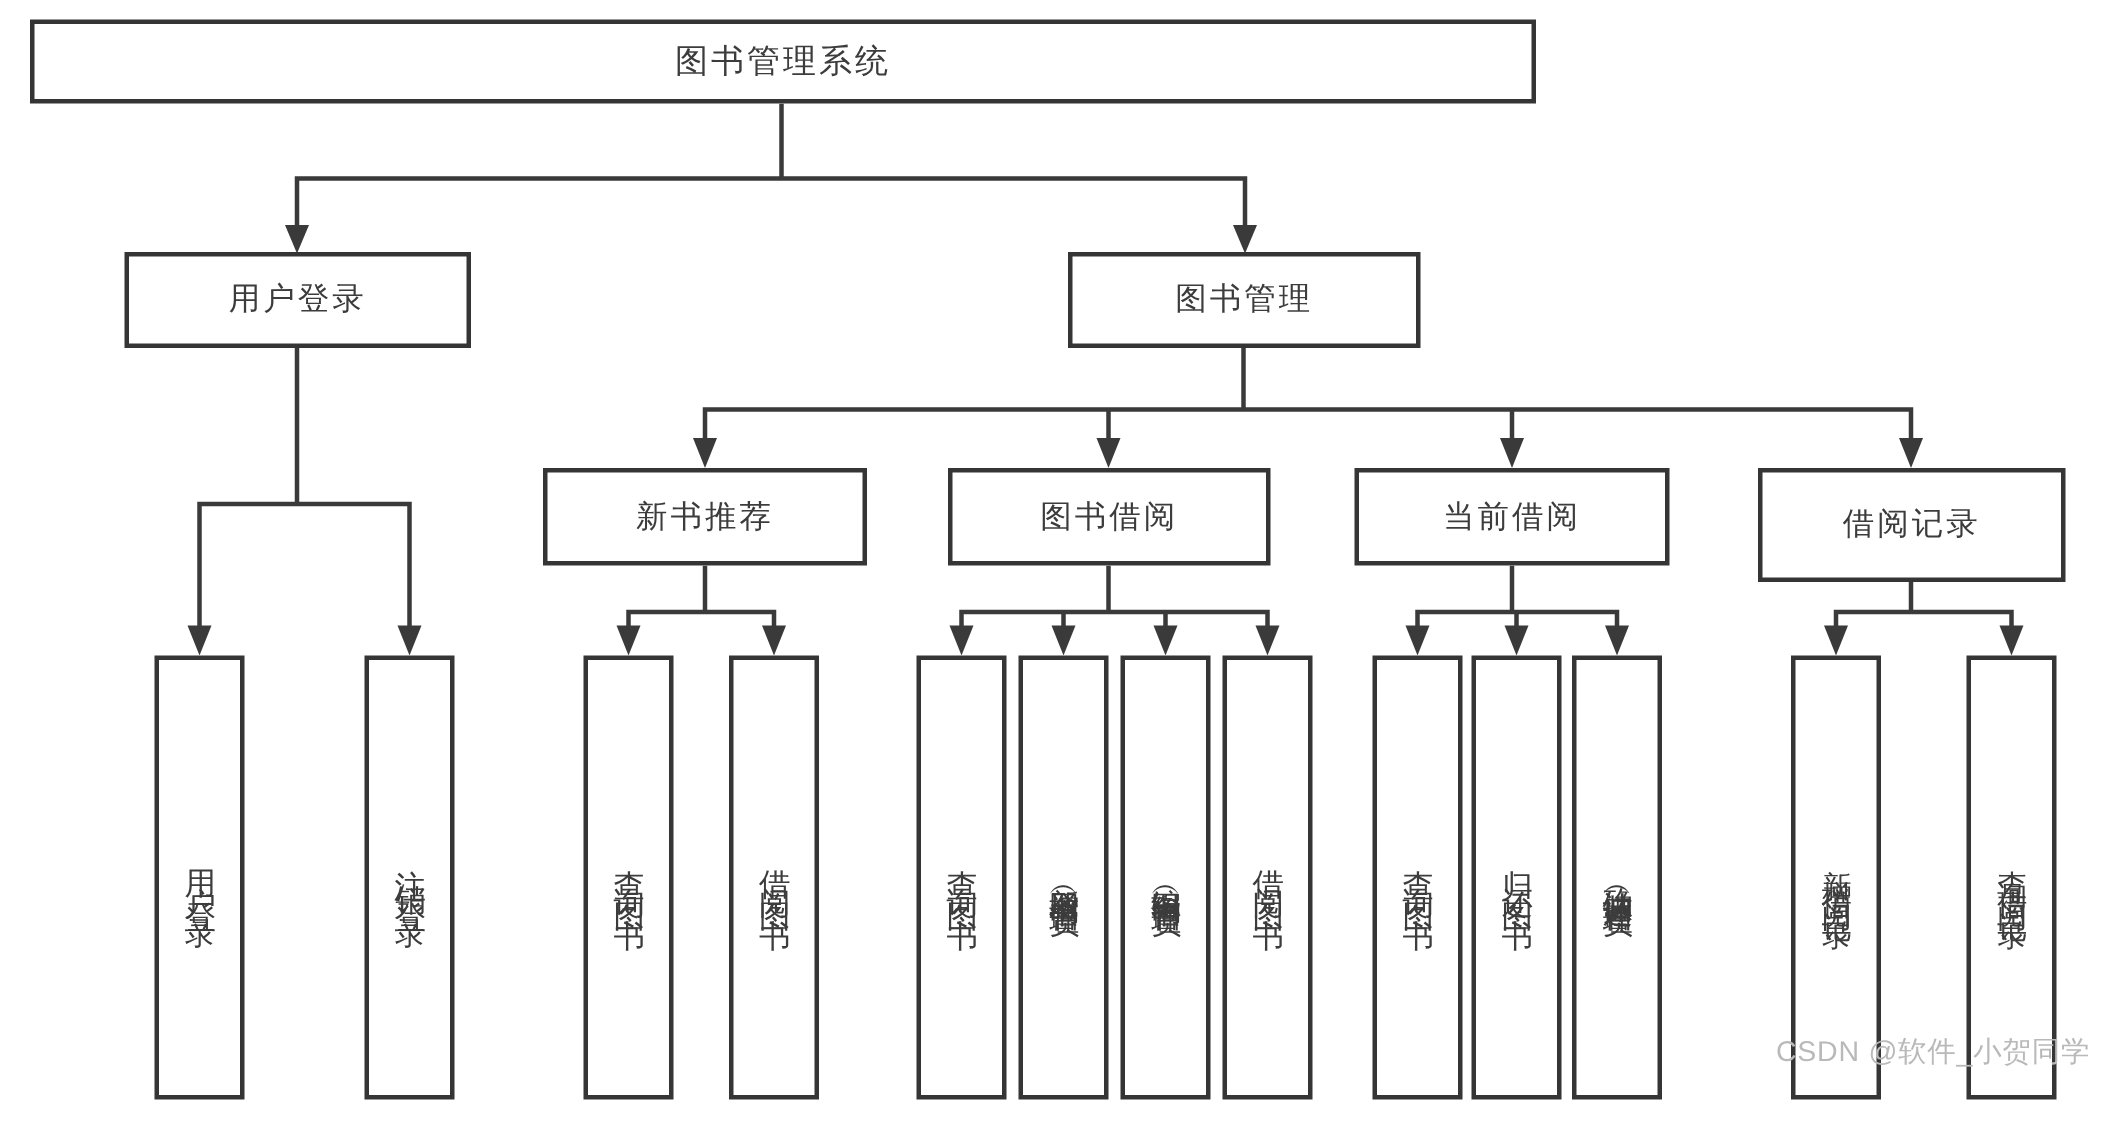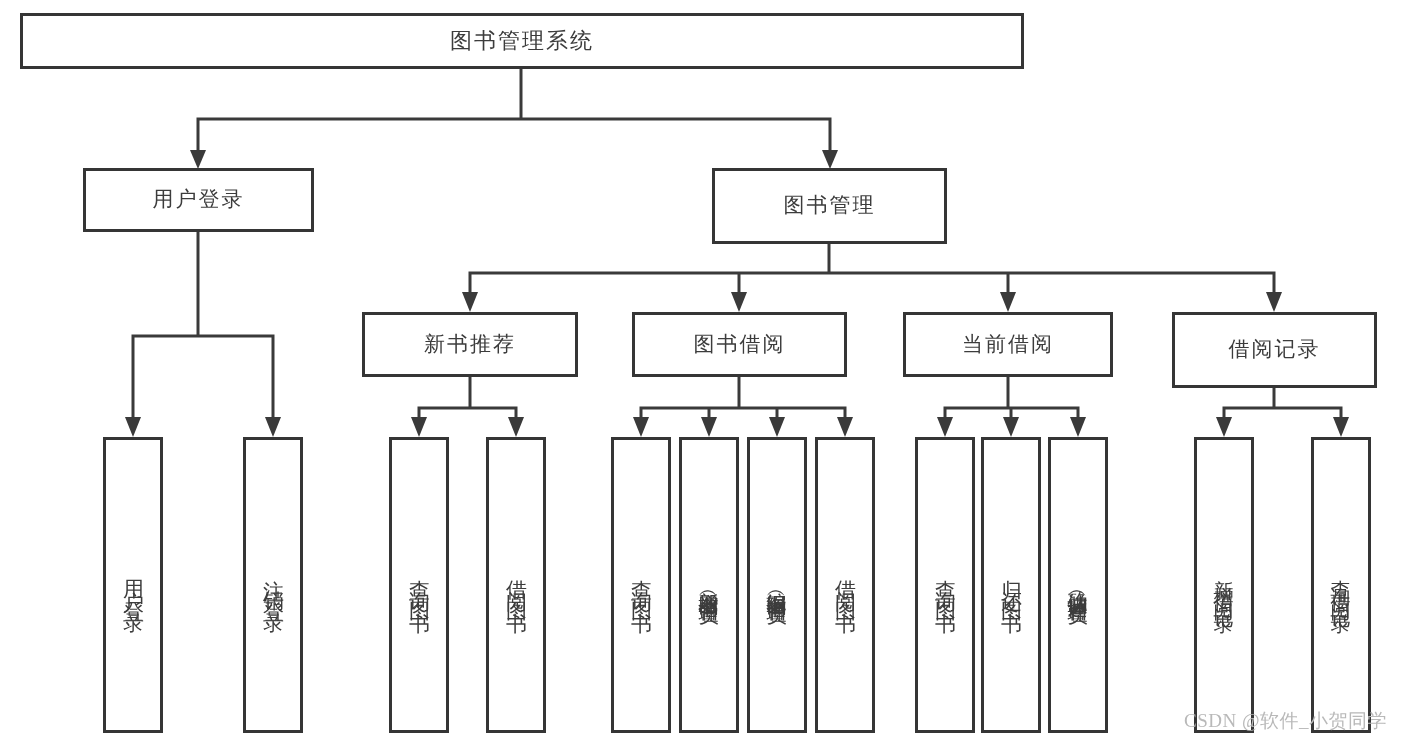--- a/index.html
+++ b/index.html
@@ -1,36 +1,36 @@
 <!DOCTYPE html>
 <html><head>
 <meta charset="utf-8">
 <style>
   html,body { margin:0; padding:0; background:#ffffff; }
   .canvas {
     position:relative; width:1405px; height:747px; background:#ffffff;
-    font-family:Liberation Serif, serif; overflow:hidden;
+    font-family:Liberation Sans, sans-serif; overflow:hidden;
   }
   .box {
     position:absolute; box-sizing:border-box;
     border:3px solid #353535; background:#ffffff; color:#3c3c3c;
     display:flex; align-items:center; justify-content:center;
     text-align:center; line-height:1.1;
   }
   .h-box  { font-size:21px; letter-spacing:2px; }
   .root-box { font-size:22px; }
   .v-box  { writing-mode:vertical-rl; text-orientation:mixed; font-size:20px; }
   .v-short { font-size:21px; letter-spacing:11px; }
   .v-med   { letter-spacing:7px; }
   .v-long  { letter-spacing:2px; }
   svg.connectors { position:absolute; left:0; top:0; pointer-events:none; }
   svg.connectors path { stroke:#3a3a3a; stroke-width:3; fill:none; }
   svg.connectors polygon { fill:#3a3a3a; stroke:none; }
   .watermark {
-    position:absolute; left:1184px; top:708px; z-index:5;
+    position:absolute; left:1184px; top:688px; z-index:5;
     font-size:19px; color:#b9b9b9; letter-spacing:0.5px; white-space:nowrap;
   }
 </style>
 </head>
 <body>
 
 <div class="canvas">
 
   <svg class="connectors" width="1405" height="747" viewBox="0 0 1405 747">
 
@@ -90,21 +90,21 @@
       <path d="M1274 377 V408"></path>
       <path d="M1224 418 V408 H1341 V418"></path>
       <polygon points="1216,417 1232,417 1224,437"></polygon>
       <polygon points="1333,417 1349,417 1341,437"></polygon>
     </g>
   </svg>
 
   <div class="box h-box root-box" style="left:20px; top:13px; width:1004px; height:56px;">图书管理系统</div>
 
   <div class="box h-box" style="left:83px; top:168px; width:231px; height:64px;">用户登录</div>
-  <div class="box h-box" style="left:712px; top:168px; width:235px; height:76px;">图书管理</div>
+  <div class="box h-box" style="left:712px; top:168px; width:235px; height:64px;">图书管理</div>
 
   <div class="box h-box" style="left:362px; top:312px; width:216px; height:65px;">新书推荐</div>
   <div class="box h-box" style="left:632px; top:312px; width:215px; height:65px;">图书借阅</div>
   <div class="box h-box" style="left:903px; top:312px; width:210px; height:65px;text-align:center;">当前借阅</div>
   <div class="box h-box" style="left:1172px; top:312px; width:205px; height:76px;">借阅记录</div>
 
   <div class="box v-box v-short" style="left:103px; top:437px; width:60px; height:296px;">用户登录</div>
   <div class="box v-box v-short" style="left:243px; top:437px; width:60px; height:296px;">注销登录</div>
 
   <div class="box v-box v-short" style="left:389px; top:437px; width:60px; height:296px;">查询图书</div>

